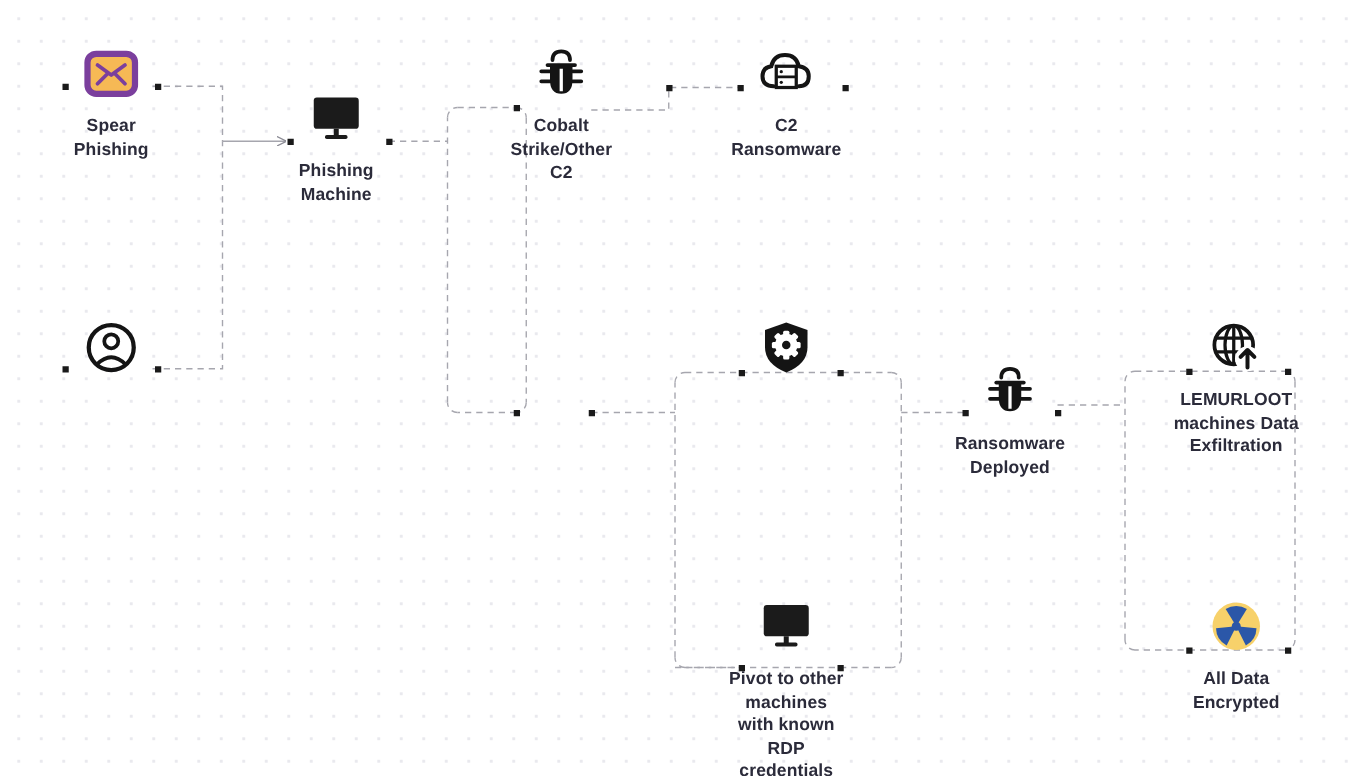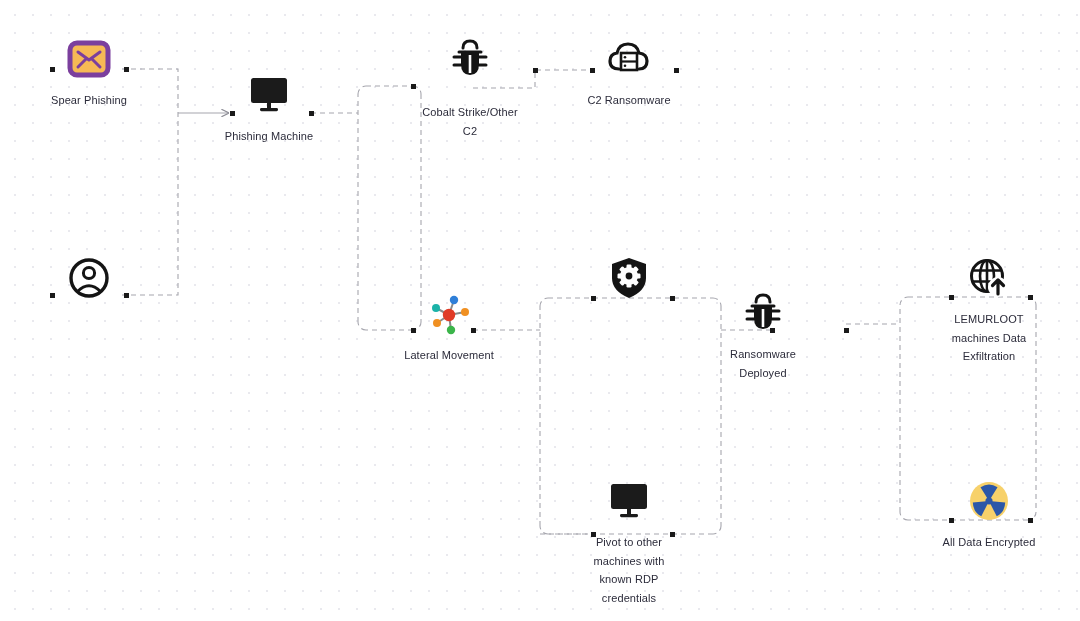--- a/index.html
+++ b/index.html
@@ -26,22 +26,22 @@
     margin-left:-75px;
     text-align:center;
   }
   .node .ico{
     width:46px;height:46px;
     display:flex;align-items:center;justify-content:center;
   }
   .node .ico svg{display:block;}
   .node .lbl{
     margin-top:9px;
-    font-size:11px;
-    font-weight:normal;
+    font-size:14px;
+    font-weight:bold;
     line-height:18.5px;
     color:#2b2b3a;
     letter-spacing:.1px;
     width:96px;
   }
   .node .lbl.wide{width:120px;}
 
   
   .anchor{
     position:absolute;
@@ -139,21 +139,21 @@
       <svg width="44" height="40" viewBox="0 0 44 40">
         <rect x="4" y="3" width="36" height="25" rx="2.5" fill="#1b1b1b"></rect>
         <rect x="20" y="28" width="4" height="6" fill="#1b1b1b"></rect>
         <rect x="13" y="33" width="18" height="3.2" rx="1.4" fill="#1b1b1b"></rect>
       </svg>
     </div>
     <div class="lbl">Phishing
 Machine</div>
   </div>
 
-  <div class="node" style="left:470px;top:36px;gap:12px;">
+  <div class="node" style="left:449px;top:36px;">
     <div class="ico">
       <svg width="44" height="44" viewBox="0 0 44 44">
         <g fill="none" stroke="#141414" stroke-width="3" stroke-linecap="round">
           <path d="M15 11 Q15 4 22 4 Q29 4 29 11"></path>
           <path d="M11 15 H33"></path>
           <path d="M13 20 H6 M13 28 H6 M31 20 H38 M31 28 H38"></path>
         </g>
         <path d="M13 16 H31 V27 Q31 38 22 38 Q13 38 13 27 Z" fill="#141414"></path>
         <path d="M22 18 V36" stroke="#ffffff" stroke-width="2.6"></path>
       </svg>
@@ -179,41 +179,20 @@
   <div class="node" style="left:89px;top:255px;">
     <div class="ico">
       <svg width="44" height="44" viewBox="0 0 44 44">
         <circle cx="22" cy="22" r="18" fill="none" stroke="#141414" stroke-width="3.4"></circle>
         <circle cx="22" cy="17" r="5.6" fill="none" stroke="#141414" stroke-width="3"></circle>
         <path d="M10.5 35.5 Q22 24 33.5 35.5" fill="none" stroke="#141414" stroke-width="3"></path>
       </svg>
     </div>
   </div>
 
-  <div class="node" style="left:449px;top:291px;">
-    <div class="ico">
-      <svg width="46" height="46" viewBox="0 0 46 46">
-        <g stroke="#8a8a8a" stroke-width="2">
-          <line x1="23" y1="24" x2="28" y2="9"></line>
-          <line x1="23" y1="24" x2="10" y2="17"></line>
-          <line x1="23" y1="24" x2="39" y2="21"></line>
-          <line x1="23" y1="24" x2="11" y2="32"></line>
-          <line x1="23" y1="24" x2="25" y2="39"></line>
-        </g>
-        <circle cx="28" cy="9" r="4.2" fill="#2f7fd8"></circle>
-        <circle cx="10" cy="17" r="4.0" fill="#1bb3a8"></circle>
-        <circle cx="39" cy="21" r="4.0" fill="#f09022"></circle>
-        <circle cx="11" cy="32" r="4.0" fill="#f09022"></circle>
-        <circle cx="25" cy="39" r="4.2" fill="#3bb54a"></circle>
-        <circle cx="23" cy="24" r="6.2" fill="#e03a26"></circle>
-      </svg>
-    </div>
-    <div class="lbl">Lateral
-Movement</div>
-  </div>
 
   <div class="node" style="left:629px;top:255px;">
     <div class="ico">
       <svg width="42" height="46" viewBox="0 0 42 46">
         <path d="M21 3 L38 9 V23 Q38 36 21 43 Q4 36 4 23 V9 Z" fill="#141414"></path>
         <g fill="#ffffff">
           <circle cx="21" cy="21" r="9"></circle>
         </g>
         <g fill="#ffffff">
           <rect x="18.5" y="9.5" width="5" height="5" rx="1.2"></rect>
@@ -223,21 +202,21 @@
           <rect x="12" y="12" width="5" height="5" rx="1.2" transform="rotate(-45 14.5 14.5)"></rect>
           <rect x="25" y="12" width="5" height="5" rx="1.2" transform="rotate(45 27.5 14.5)"></rect>
           <rect x="12" y="25" width="5" height="5" rx="1.2" transform="rotate(45 14.5 27.5)"></rect>
           <rect x="25" y="25" width="5" height="5" rx="1.2" transform="rotate(-45 27.5 27.5)"></rect>
         </g>
         <circle cx="21" cy="21" r="3.4" fill="#141414"></circle>
       </svg>
     </div>
   </div>
 
-  <div class="node" style="left:763px;top:290px;text-align:center;">
+  <div class="node" style="left:808px;top:290px;text-align:center;">
     <div class="ico">
       <svg width="44" height="44" viewBox="0 0 44 44">
         <g fill="none" stroke="#141414" stroke-width="3" stroke-linecap="round">
           <path d="M15 11 Q15 4 22 4 Q29 4 29 11"></path>
           <path d="M11 15 H33"></path>
           <path d="M13 20 H6 M13 28 H6 M31 20 H38 M31 28 H38"></path>
         </g>
         <path d="M13 16 H31 V27 Q31 38 22 38 Q13 38 13 27 Z" fill="#141414"></path>
         <path d="M22 18 V36" stroke="#ffffff" stroke-width="2.6"></path>
       </svg>

